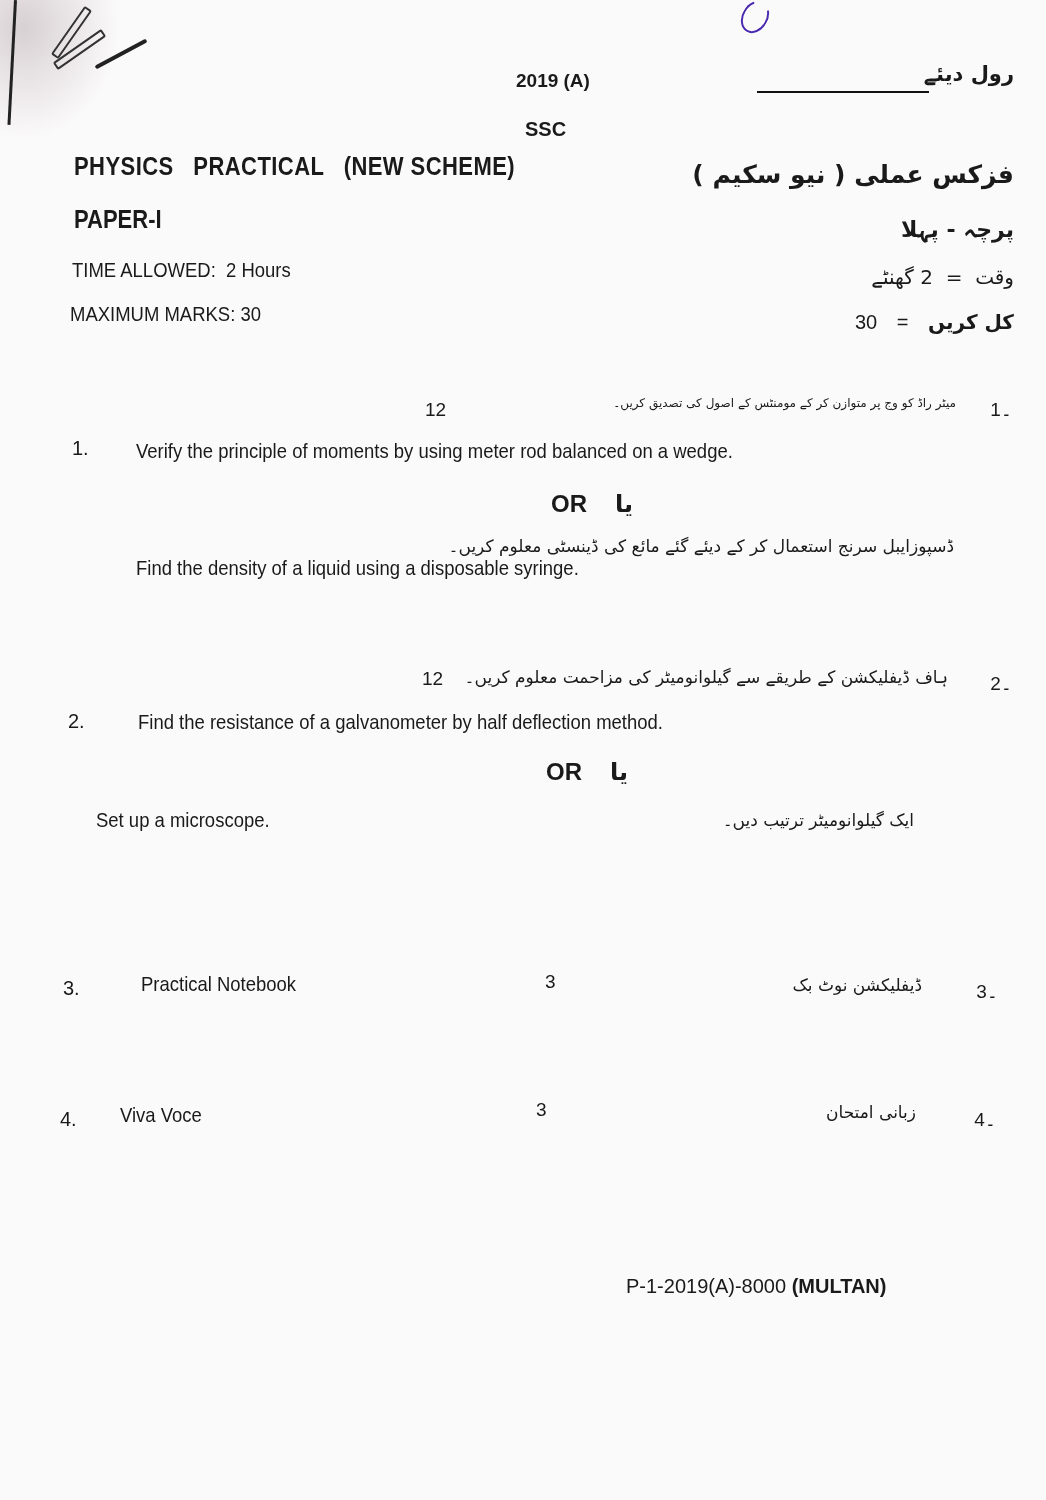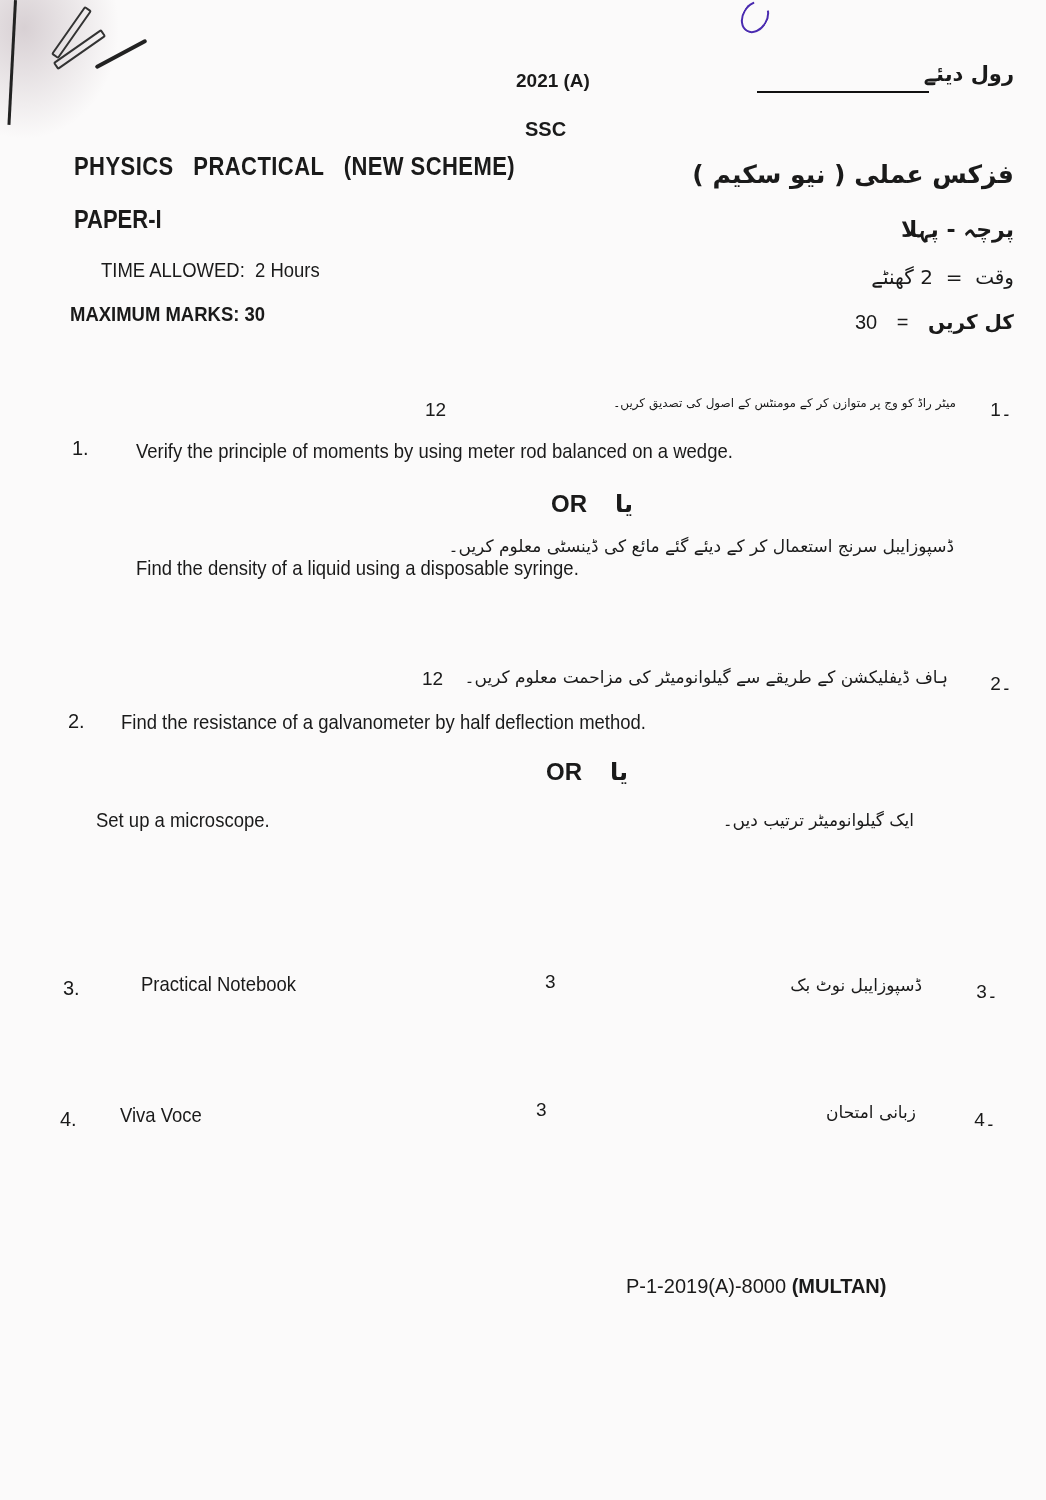--- a/index.html
+++ b/index.html
@@ -42,38 +42,38 @@
 <body>
 
 <div class="stain"></div>
 <div class="binding-line"></div>
 <div class="pen-stroke outline" style="left:42px;top:28px;width:55px;transform:rotate(-55deg);"></div>
 <div class="pen-stroke outline" style="left:50px;top:45px;width:55px;transform:rotate(-35deg);"></div>
 <div class="pen-stroke" style="left:92px;top:52px;width:58px;transform:rotate(-28deg);"></div>
 <div class="sig"></div>
 
 <div>
-  <div class="abs bold" style="left:516px;top:70px;font-size:19px;">2021 (A)</div>
+  <div class="abs bold" style="left:516px;top:70px;font-size:19px;">2019 (A)</div>
   <div class="abs bold" style="left:525px;top:118px;font-size:20px;">SSC</div>
 
   <div class="roll-line"></div>
   <div class="abs urdu bold" style="right:32px;top:62px;font-size:21px;">رول دیئے</div>
 
   <div class="abs bold" style="left:74px;top:152px;font-size:25px;letter-spacing:0.5px;"><span class="cond" style="white-space:pre;">PHYSICS   PRACTICAL   (NEW SCHEME)</span></div>
   <div class="abs urdu bold" style="right:32px;top:160px;font-size:25px;">فزکس عملی ( نیو سکیم )</div>
 
   <div class="abs bold" style="left:74px;top:205px;font-size:25px;"><span class="cond">PAPER-I</span></div>
   <div class="abs urdu bold" style="right:32px;top:217px;font-size:22px;">پرچہ - پہلا</div>
 
-  <div class="abs" style="left:72px;top:258px;font-size:21px;margin-left:29px;">
+  <div class="abs" style="left:72px;top:258px;font-size:21px;">
     <span class="cond"><span>TIME ALLOWED:</span>&nbsp;&nbsp;<span>2 Hours</span></span>
   </div>
   <div class="abs urdu" style="right:32px;top:265px;font-size:20px;white-space:pre;">وقت  =  2 گھنٹے</div>
 
-  <div class="abs" style="left:70px;top:302px;font-size:21px;font-weight:bold;">
+  <div class="abs" style="left:70px;top:302px;font-size:21px;">
     <span class="cond"><span>MAXIMUM MARKS:</span> <span>30</span></span>
   </div>
   <div class="abs" style="right:32px;top:310px;font-size:20px;direction:ltr;">
     <span>30</span>
     <span style="margin:0 14px;">=</span>
     <span class="urdu bold">کل کریں</span>
   </div>
 </div>
 
 <div>
@@ -90,34 +90,34 @@
   <div class="abs urdu" style="right:92px;top:536px;font-size:17px;">ڈسپوزایبل سرنج استعمال کر کے دیئے گئے مائع کی ڈینسٹی معلوم کریں۔</div>
   <div class="abs" style="left:136px;top:556px;font-size:21px;"><span class="cond">Find the density of a liquid using a disposable syringe.</span></div>
 </div>
 
 <div>
   <div class="abs" style="right:34px;top:672px;font-size:19px;">2۔</div>
   <div class="abs urdu" style="right:98px;top:667px;font-size:17px;">ہاف ڈیفلیکشن کے طریقے سے گیلوانومیٹر کی مزاحمت معلوم کریں۔</div>
   <div class="abs" style="left:422px;top:668px;font-size:19px;">12</div>
 
   <div class="abs" style="left:68px;top:710px;font-size:20px;">2.</div>
-  <div class="abs" style="left:121px;top:710px;font-size:21px;"><span class="cond">Find the resistance of a galvanometer by half deflection method.</span></div>
+  <div class="abs" style="left:138px;top:710px;font-size:21px;"><span class="cond">Find the resistance of a galvanometer by half deflection method.</span></div>
 
   <div class="abs bold" style="left:546px;top:758px;font-size:24px;">OR</div>
   <div class="abs urdu bold" style="left:610px;top:758px;font-size:24px;">یا</div>
 
   <div class="abs" style="left:96px;top:808px;font-size:21px;"><span class="cond">Set up a microscope.</span></div>
   <div class="abs urdu" style="right:132px;top:810px;font-size:17px;">ایک گیلوانومیٹر ترتیب دیں۔</div>
 </div>
 
 <div>
   <div class="abs" style="left:63px;top:977px;font-size:20px;">3.</div>
   <div class="abs" style="left:123px;top:972px;font-size:21px;margin-left:18px;"><span class="cond">Practical Notebook</span></div>
   <div class="abs" style="left:545px;top:971px;font-size:19px;">3</div>
-  <div class="abs urdu" style="right:124px;top:975px;font-size:17px;">ڈسپوزایبل نوٹ بک</div>
+  <div class="abs urdu" style="right:124px;top:975px;font-size:17px;">ڈیفلیکشن نوٹ بک</div>
   <div class="abs" style="right:48px;top:980px;font-size:19px;">3۔</div>
 </div>
 
 <div>
   <div class="abs" style="left:60px;top:1108px;font-size:20px;">4.</div>
   <div class="abs" style="left:120px;top:1103px;font-size:21px;"><span class="cond">Viva Voce</span></div>
   <div class="abs" style="left:536px;top:1099px;font-size:19px;">3</div>
   <div class="abs urdu" style="right:130px;top:1102px;font-size:17px;">زبانی امتحان</div>
   <div class="abs" style="right:50px;top:1108px;font-size:19px;">4۔</div>
 </div>

